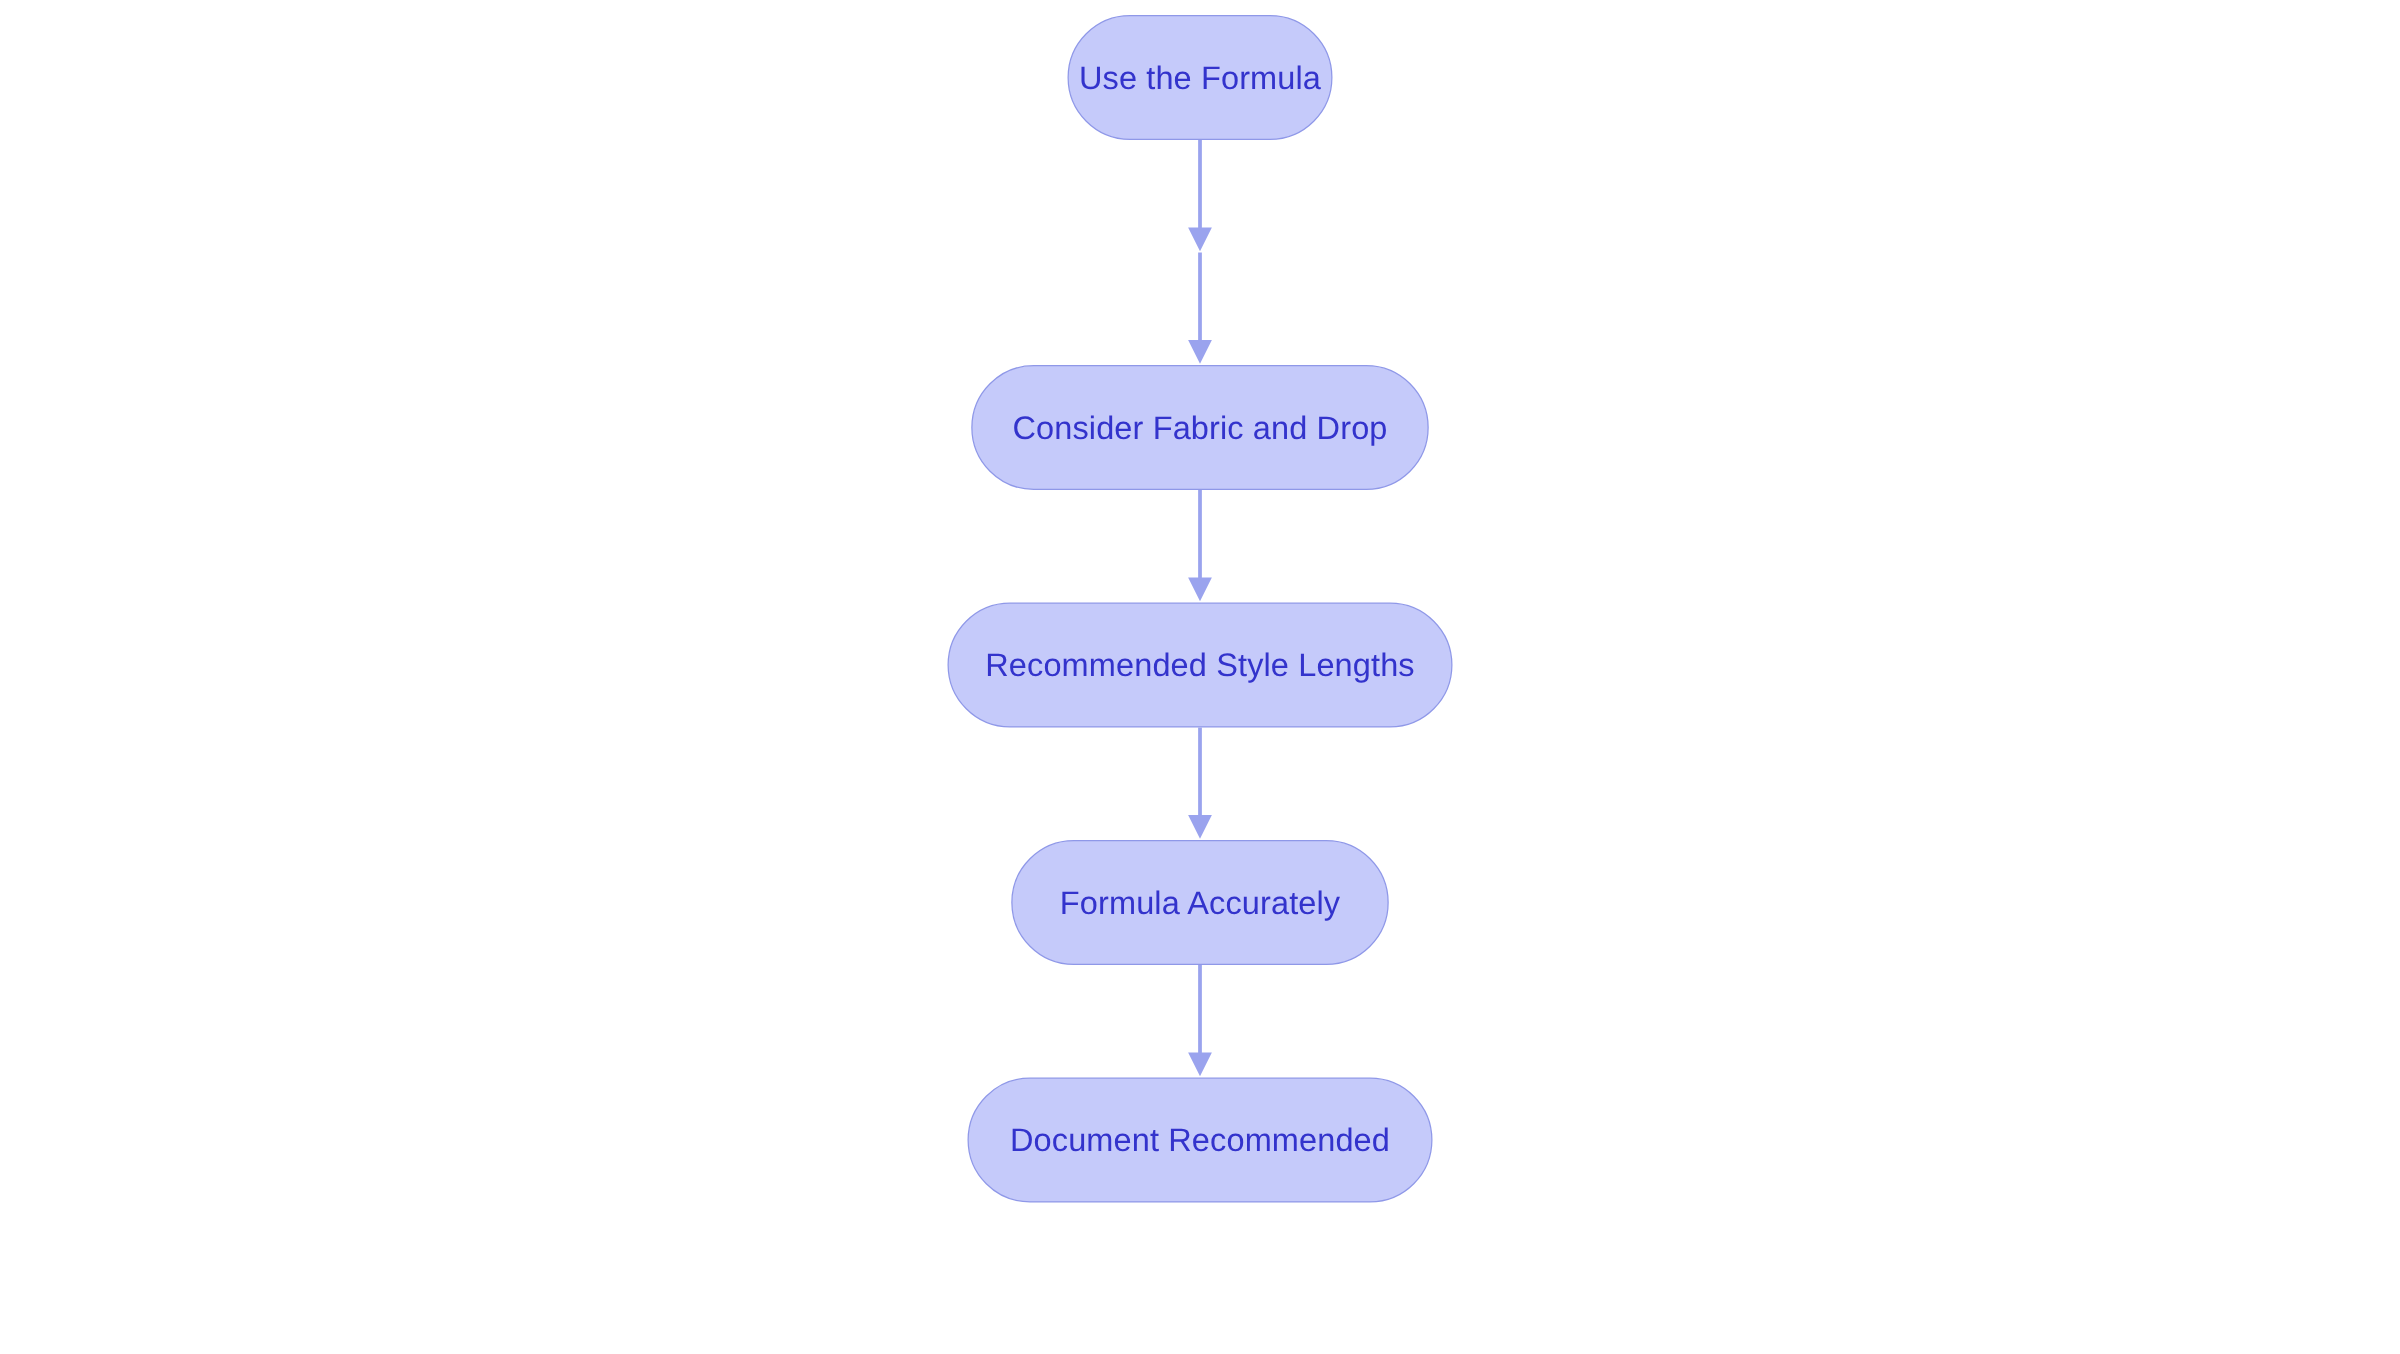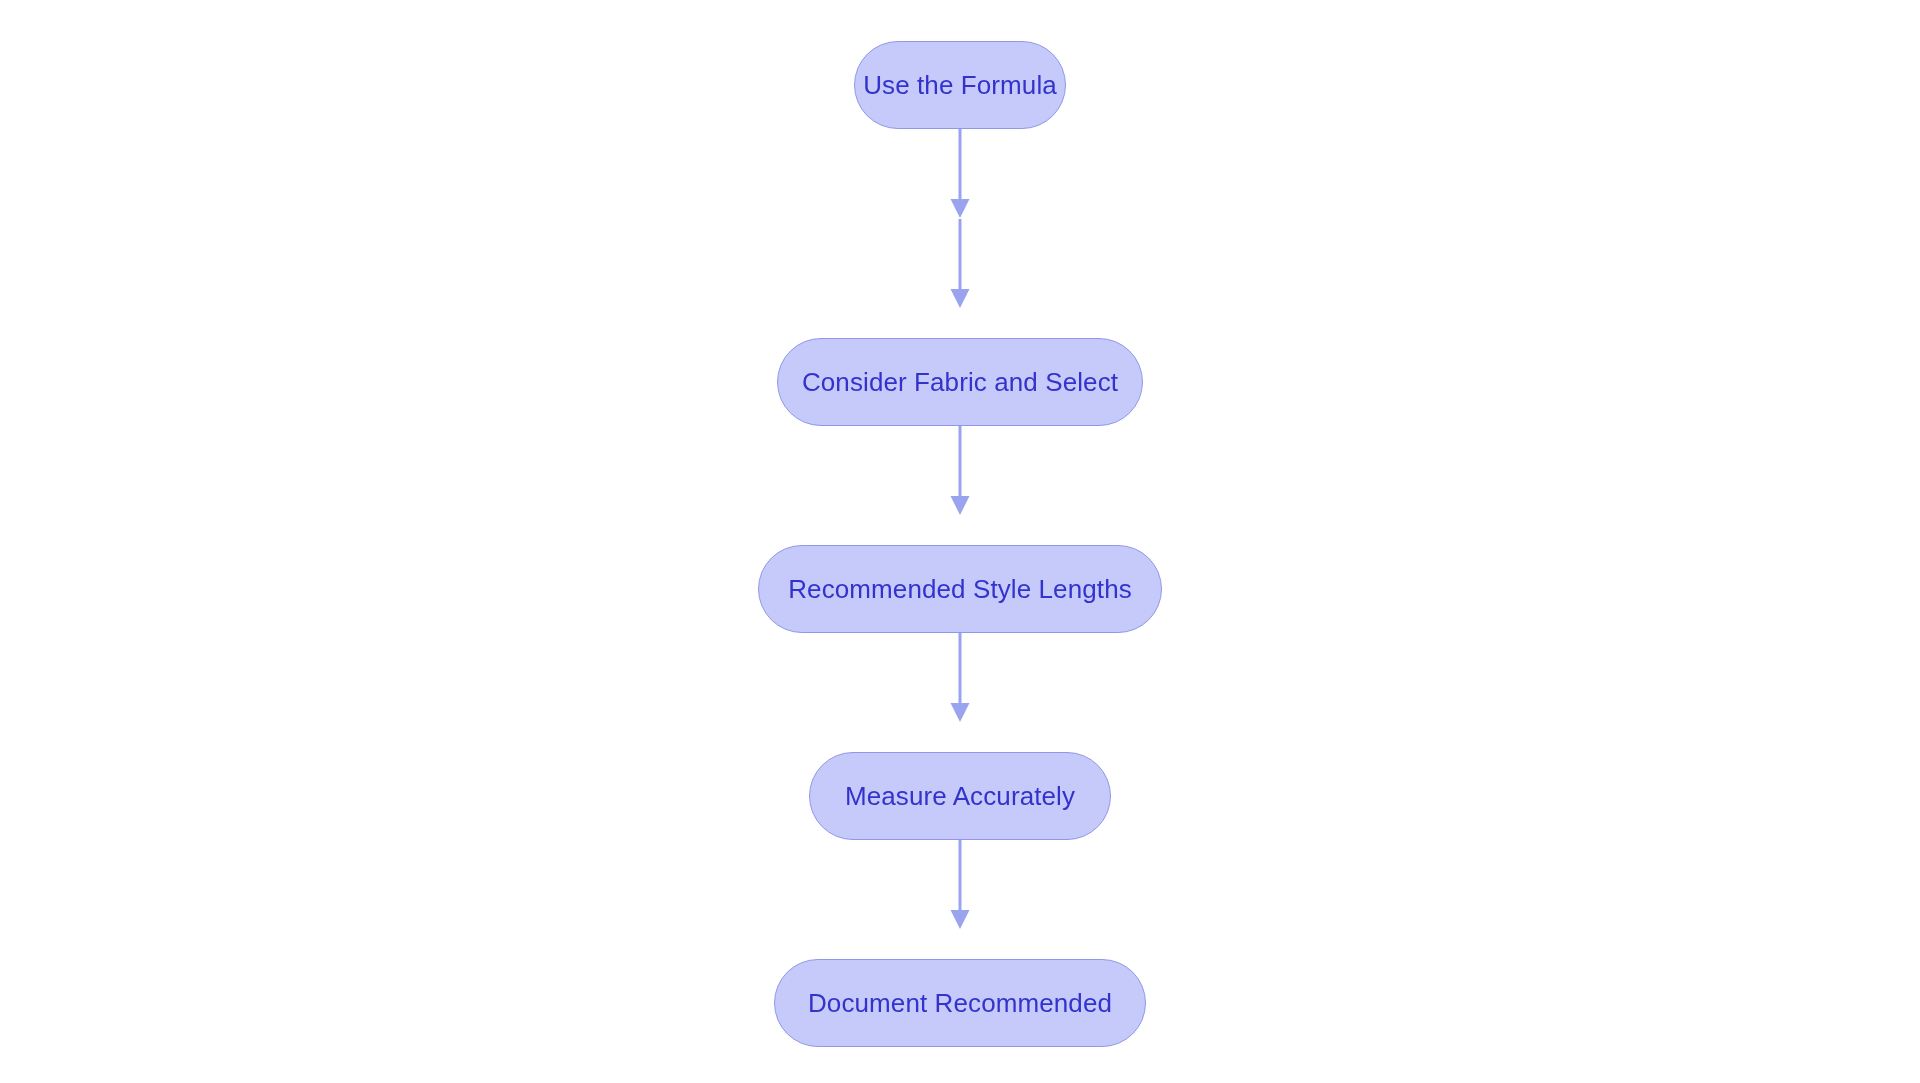--- a/index.html
+++ b/index.html
@@ -28,30 +28,29 @@
     width: 1920px;
     height: 1083px;
     display: flex;
     flex-direction: column;
     align-items: center;
   }
 
   .node {
     position: relative;
     box-sizing: border-box;
-    height: 88px;
+    height: 100px;
     display: flex;
     align-items: center;
     justify-content: center;
     border-radius: 50px;
     background: #c5cafa;
     border: 1.4px solid #8f98e8;
     padding: 0 38px;
     white-space: nowrap;
-    margin-top: 29px;
   }
 
   .node-label {
     font-family: "Liberation Sans", sans-serif;
     font-size: 26px;
     font-weight: 400;
     color: #3333cc;
     letter-spacing: 0.1px;
     line-height: 1;
   }
@@ -93,21 +92,21 @@
 
 
     <div class="connector">
       <svg width="24" height="90" viewBox="0 0 24 90" xmlns="http://www.w3.org/2000/svg">
         <line x1="12" y1="0" x2="12" y2="72" stroke="#9aa3ee" stroke-width="3"></line>
         <polygon points="12,89 2.5,70 21.5,70" fill="#9aa3ee"></polygon>
       </svg>
     </div>
 
     <div class="node" style="width:366px;">
-      <span class="node-label">Consider Fabric and Select</span>
+      <span class="node-label">Consider Fabric and Drop</span>
     </div>
 
     <div class="connector">
       <svg width="24" height="90" viewBox="0 0 24 90" xmlns="http://www.w3.org/2000/svg">
         <line x1="12" y1="0" x2="12" y2="72" stroke="#9aa3ee" stroke-width="3"></line>
         <polygon points="12,89 2.5,70 21.5,70" fill="#9aa3ee"></polygon>
       </svg>
     </div>
 
     <div class="node" style="width:404px;">
@@ -115,21 +114,21 @@
     </div>
 
     <div class="connector">
       <svg width="24" height="90" viewBox="0 0 24 90" xmlns="http://www.w3.org/2000/svg">
         <line x1="12" y1="0" x2="12" y2="72" stroke="#9aa3ee" stroke-width="3"></line>
         <polygon points="12,89 2.5,70 21.5,70" fill="#9aa3ee"></polygon>
       </svg>
     </div>
 
     <div class="node" style="width:302px;">
-      <span class="node-label">Measure Accurately</span>
+      <span class="node-label">Formula Accurately</span>
     </div>
 
     <div class="connector">
       <svg width="24" height="90" viewBox="0 0 24 90" xmlns="http://www.w3.org/2000/svg">
         <line x1="12" y1="0" x2="12" y2="72" stroke="#9aa3ee" stroke-width="3"></line>
         <polygon points="12,89 2.5,70 21.5,70" fill="#9aa3ee"></polygon>
       </svg>
     </div>
 
     <div class="node" style="width:372px;">

